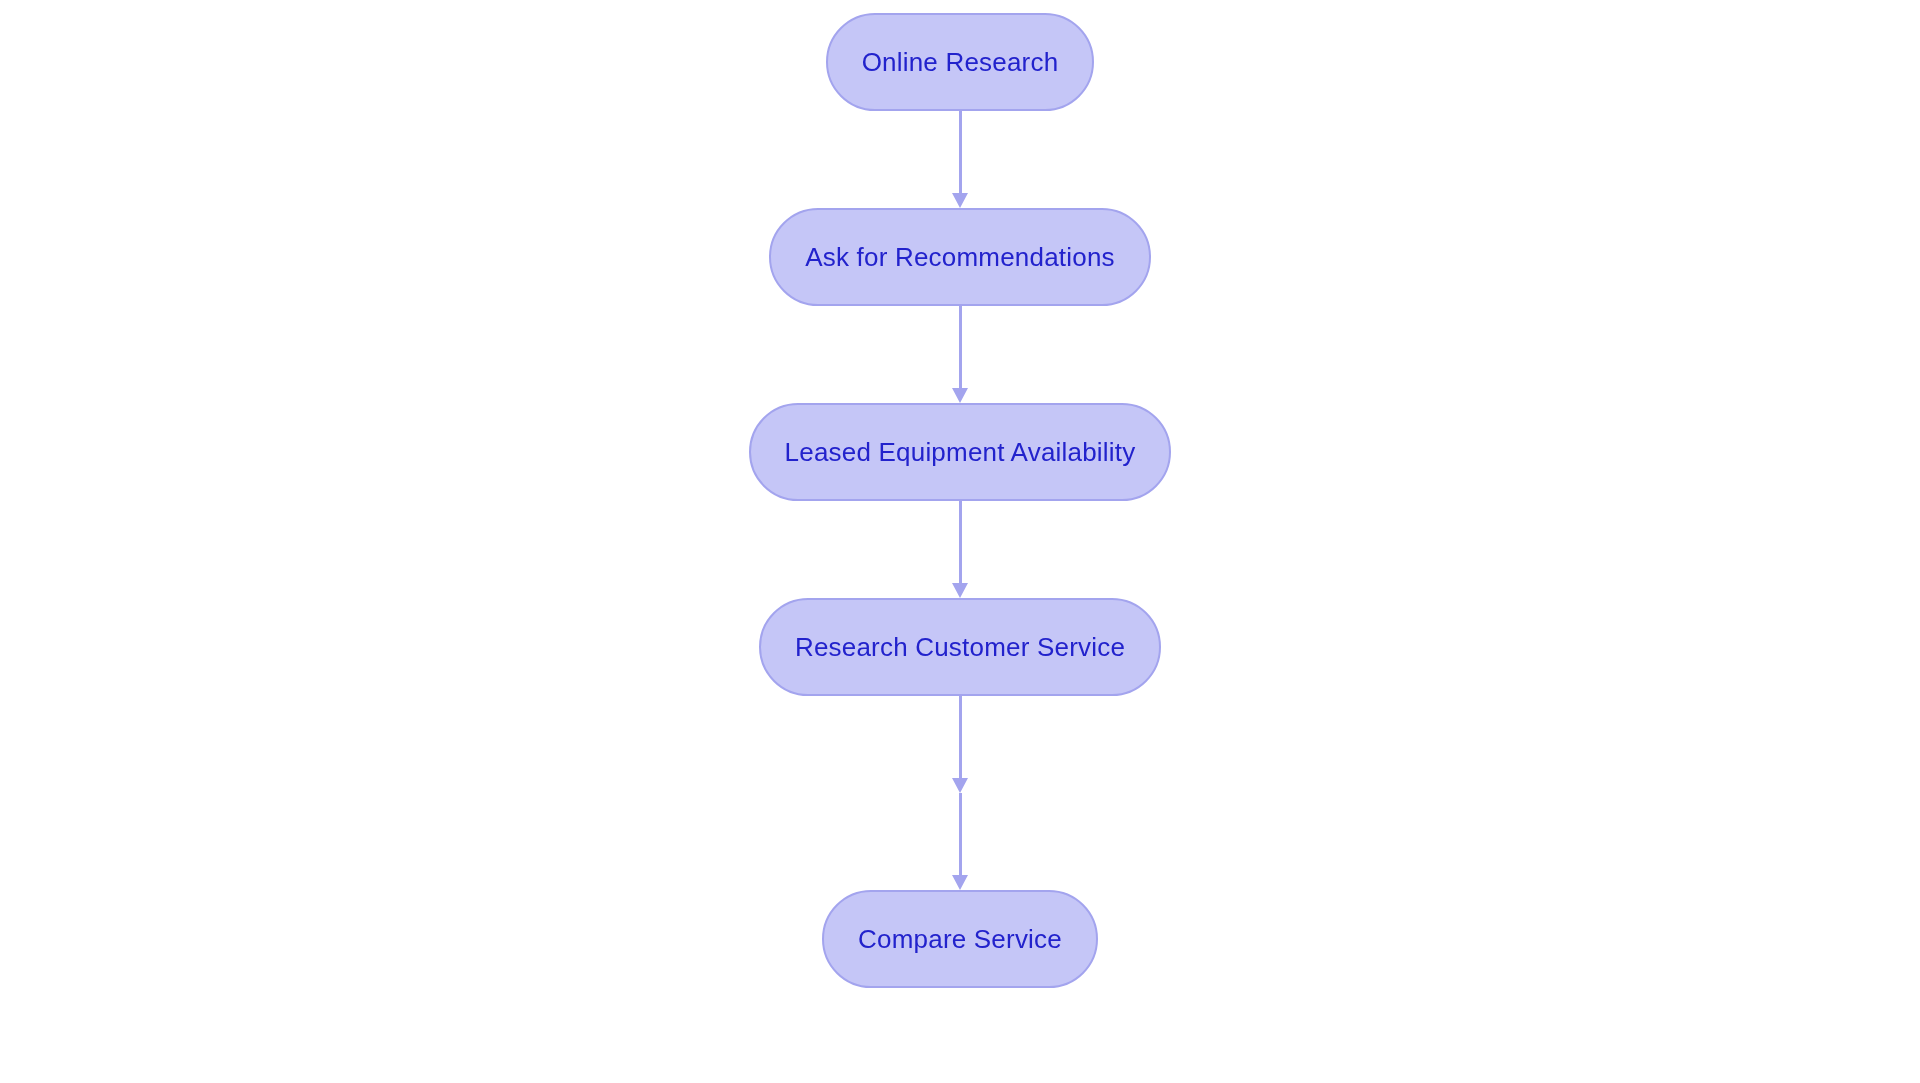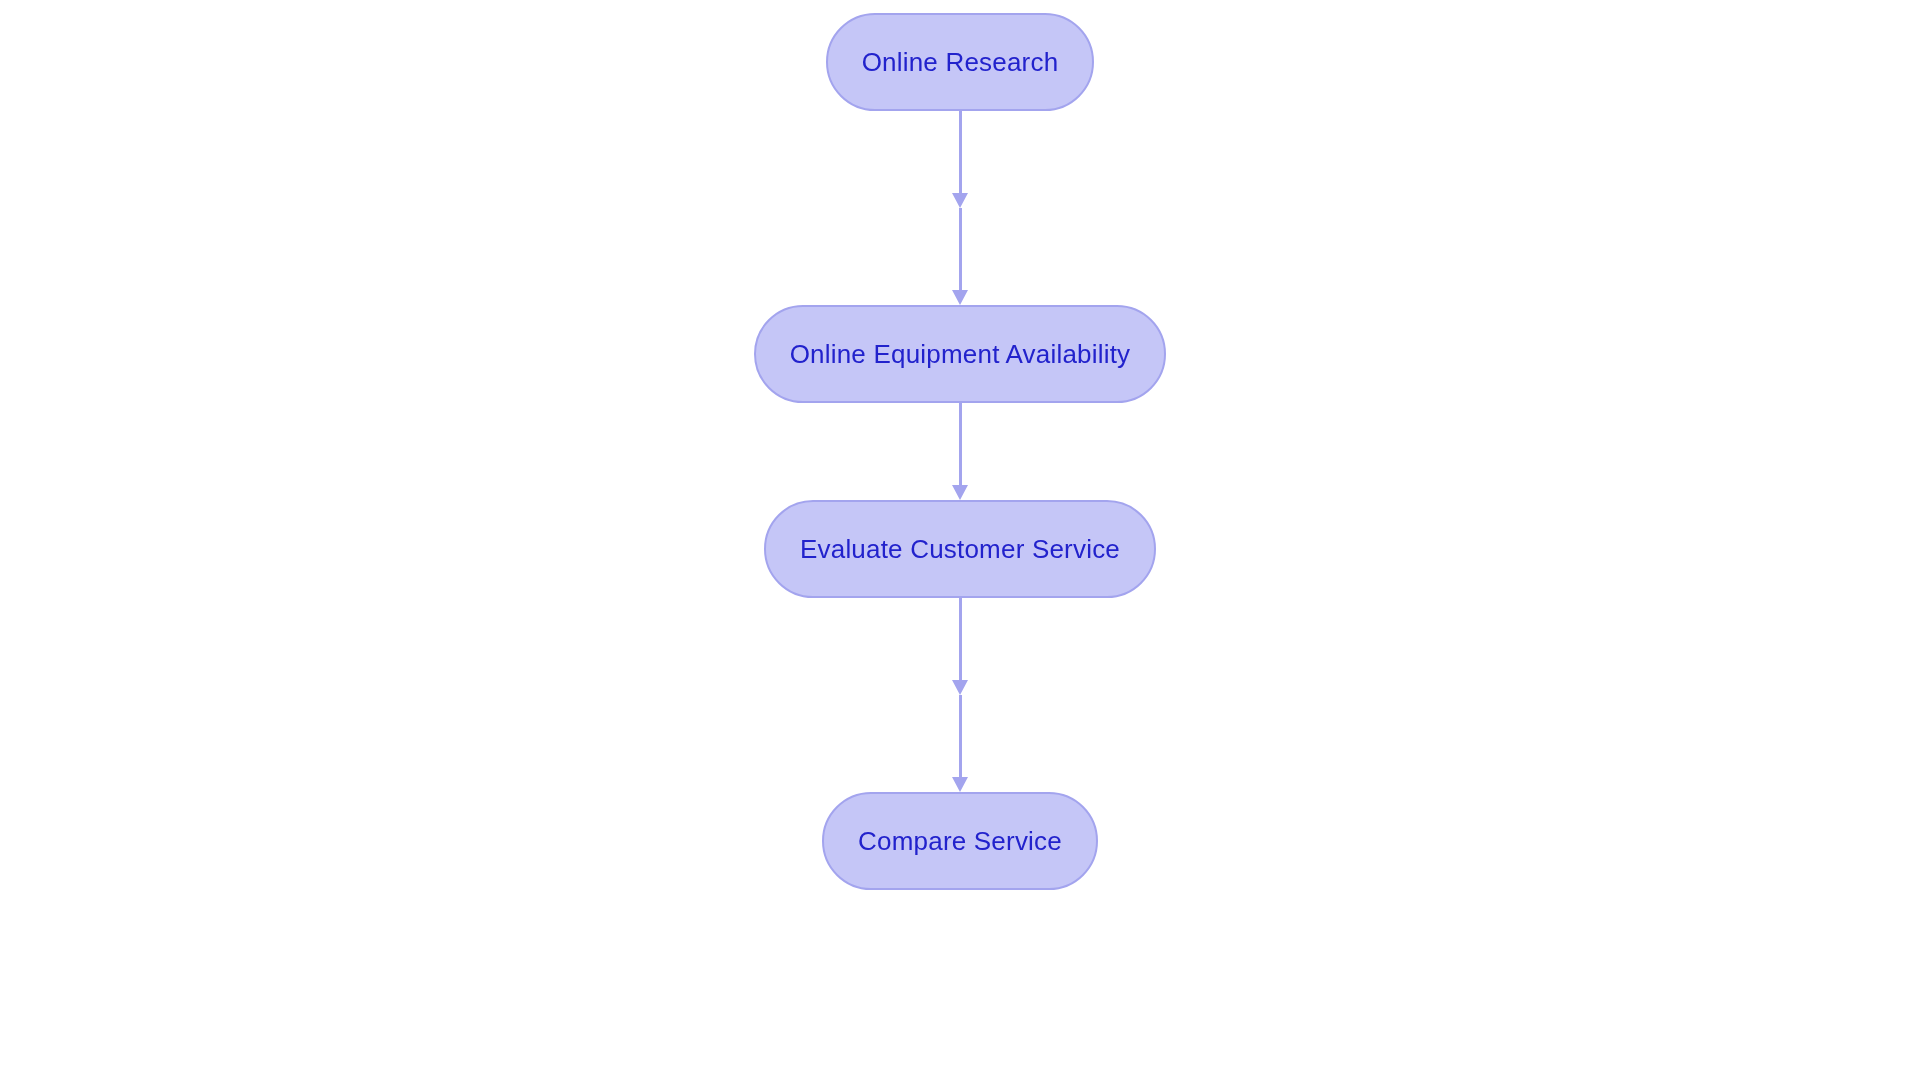--- a/index.html
+++ b/index.html
@@ -86,37 +86,40 @@
 
     <div class="flow-node">
       <span class="flow-node-label">Online Research</span>
     </div>
 
     <div class="flow-connector">
       <div class="connector-line"></div>
       <div class="connector-arrowhead"></div>
     </div>
 
-
-    <div class="flow-connector">
-      <div class="connector-line"></div>
-      <div class="connector-arrowhead"></div>
-    </div>
-
     <div class="flow-node">
-      <span class="flow-node-label">Online Equipment Availability</span>
+      <span class="flow-node-label">Ask for Recommendations</span>
     </div>
 
     <div class="flow-connector">
       <div class="connector-line"></div>
       <div class="connector-arrowhead"></div>
     </div>
 
     <div class="flow-node">
-      <span class="flow-node-label">Evaluate Customer Service</span>
+      <span class="flow-node-label">Leased Equipment Availability</span>
+    </div>
+
+    <div class="flow-connector">
+      <div class="connector-line"></div>
+      <div class="connector-arrowhead"></div>
+    </div>
+
+    <div class="flow-node">
+      <span class="flow-node-label">Research Customer Service</span>
     </div>
 
     <div class="flow-connector">
       <div class="connector-line"></div>
       <div class="connector-arrowhead"></div>
     </div>
 
 
     <div class="flow-connector">
       <div class="connector-line"></div>

